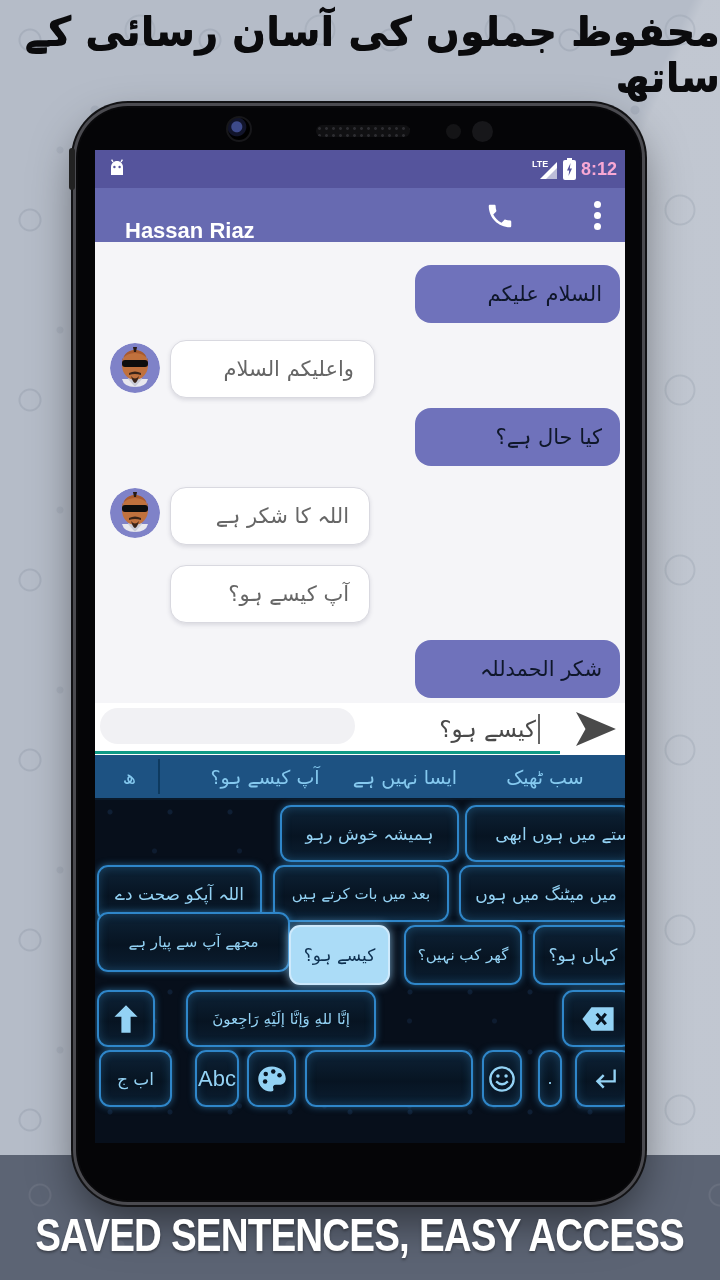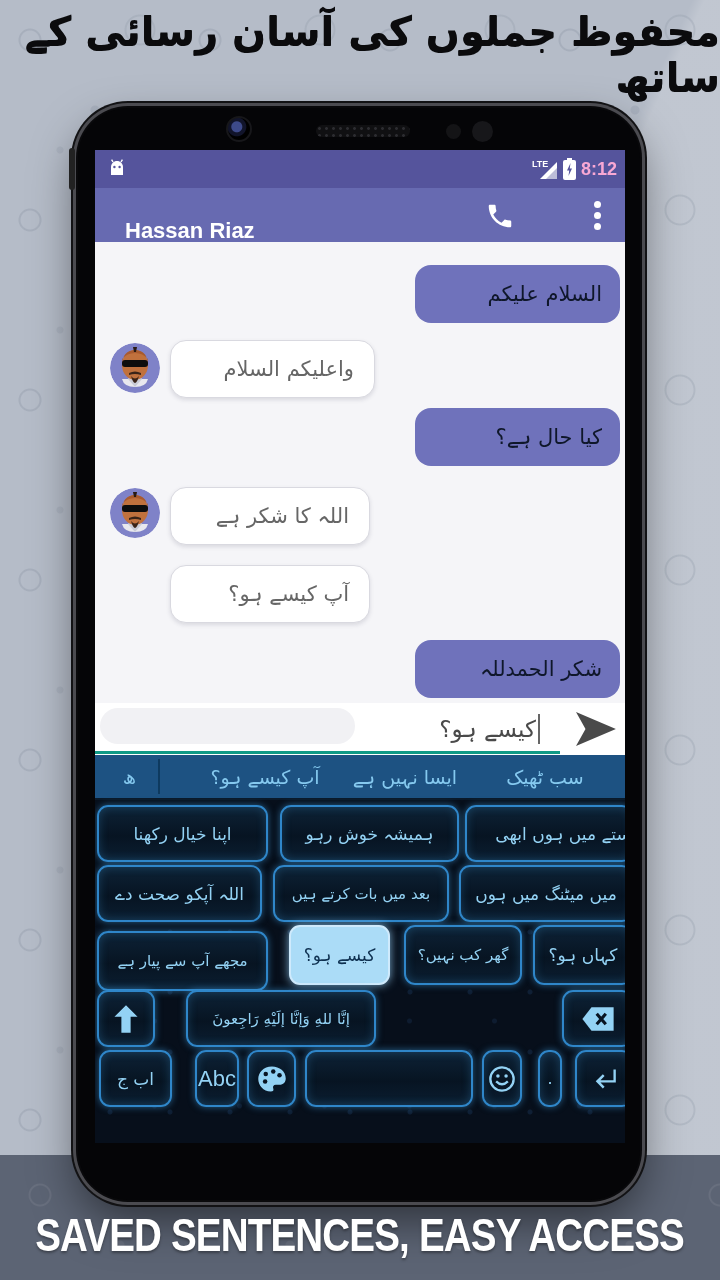--- a/index.html
+++ b/index.html
@@ -236,29 +236,28 @@
     <div class="suggest">
       <div class="sg" style="left:400px; width:100px;">سب ٹھیک</div>
       <div class="sg" style="left:250px; width:120px;">ایسا نہیں ہے</div>
       <div class="sg" style="left:105px; width:130px;">آپ کیسے ہو؟</div>
       <div class="sg-div"></div>
       <div class="sg" style="left:12px; width:45px;">ھ</div>
     </div>
 
     <div class="keyboard">
 
-      <div class="key" style="left:2px; top:5px; width:171px;">اپنا خیال رکھنا</div>
       <div class="key" style="left:185px; top:5px; width:179px;">ہمیشہ خوش رہو</div>
       <div class="key" style="left:370px; top:5px; width:168px;padding-left:41px;">راستے میں ہوں ابھی</div>
 
       <div class="key" style="left:2px; top:65px; width:165px;">اللہ آپکو صحت دے</div>
       <div class="key sm" style="left:178px; top:65px; width:176px;">بعد میں بات کرتے ہیں</div>
       <div class="key" style="left:364px; top:65px; width:174px;">میں میٹنگ میں ہوں</div>
 
-      <div class="key sm" style="left:2px; top:131px; width:171px; height:60px;">مجھے آپ سے پیار ہے</div>
+      <div class="key sm" style="left:2px; top:112px; width:193px; height:60px;">مجھے آپ سے پیار ہے</div>
       <div class="key lit" style="left:194px; top:125px; width:101px; height:60px;">کیسے ہو؟</div>
       <div class="key sm" style="left:309px; top:125px; width:118px; height:60px;">گھر کب نہیں؟</div>
       <div class="key" style="left:438px; top:125px; width:100px; height:60px;">کہاں ہو؟</div>
 
       <div class="key" style="left:2px; top:190px; width:58px;">
         <svg width="28" height="30" viewBox="0 0 24 26">
           <path d="M12 1 L22 11 H16 V25 H8 V11 H2 Z" fill="#93d2f4"></path>
         </svg>
       </div>
       <div class="key sm" style="left:91px; top:190px; width:190px;">إنَّا للهِ وَإنَّا إلَيْهِ رَاجِعونَ</div>

